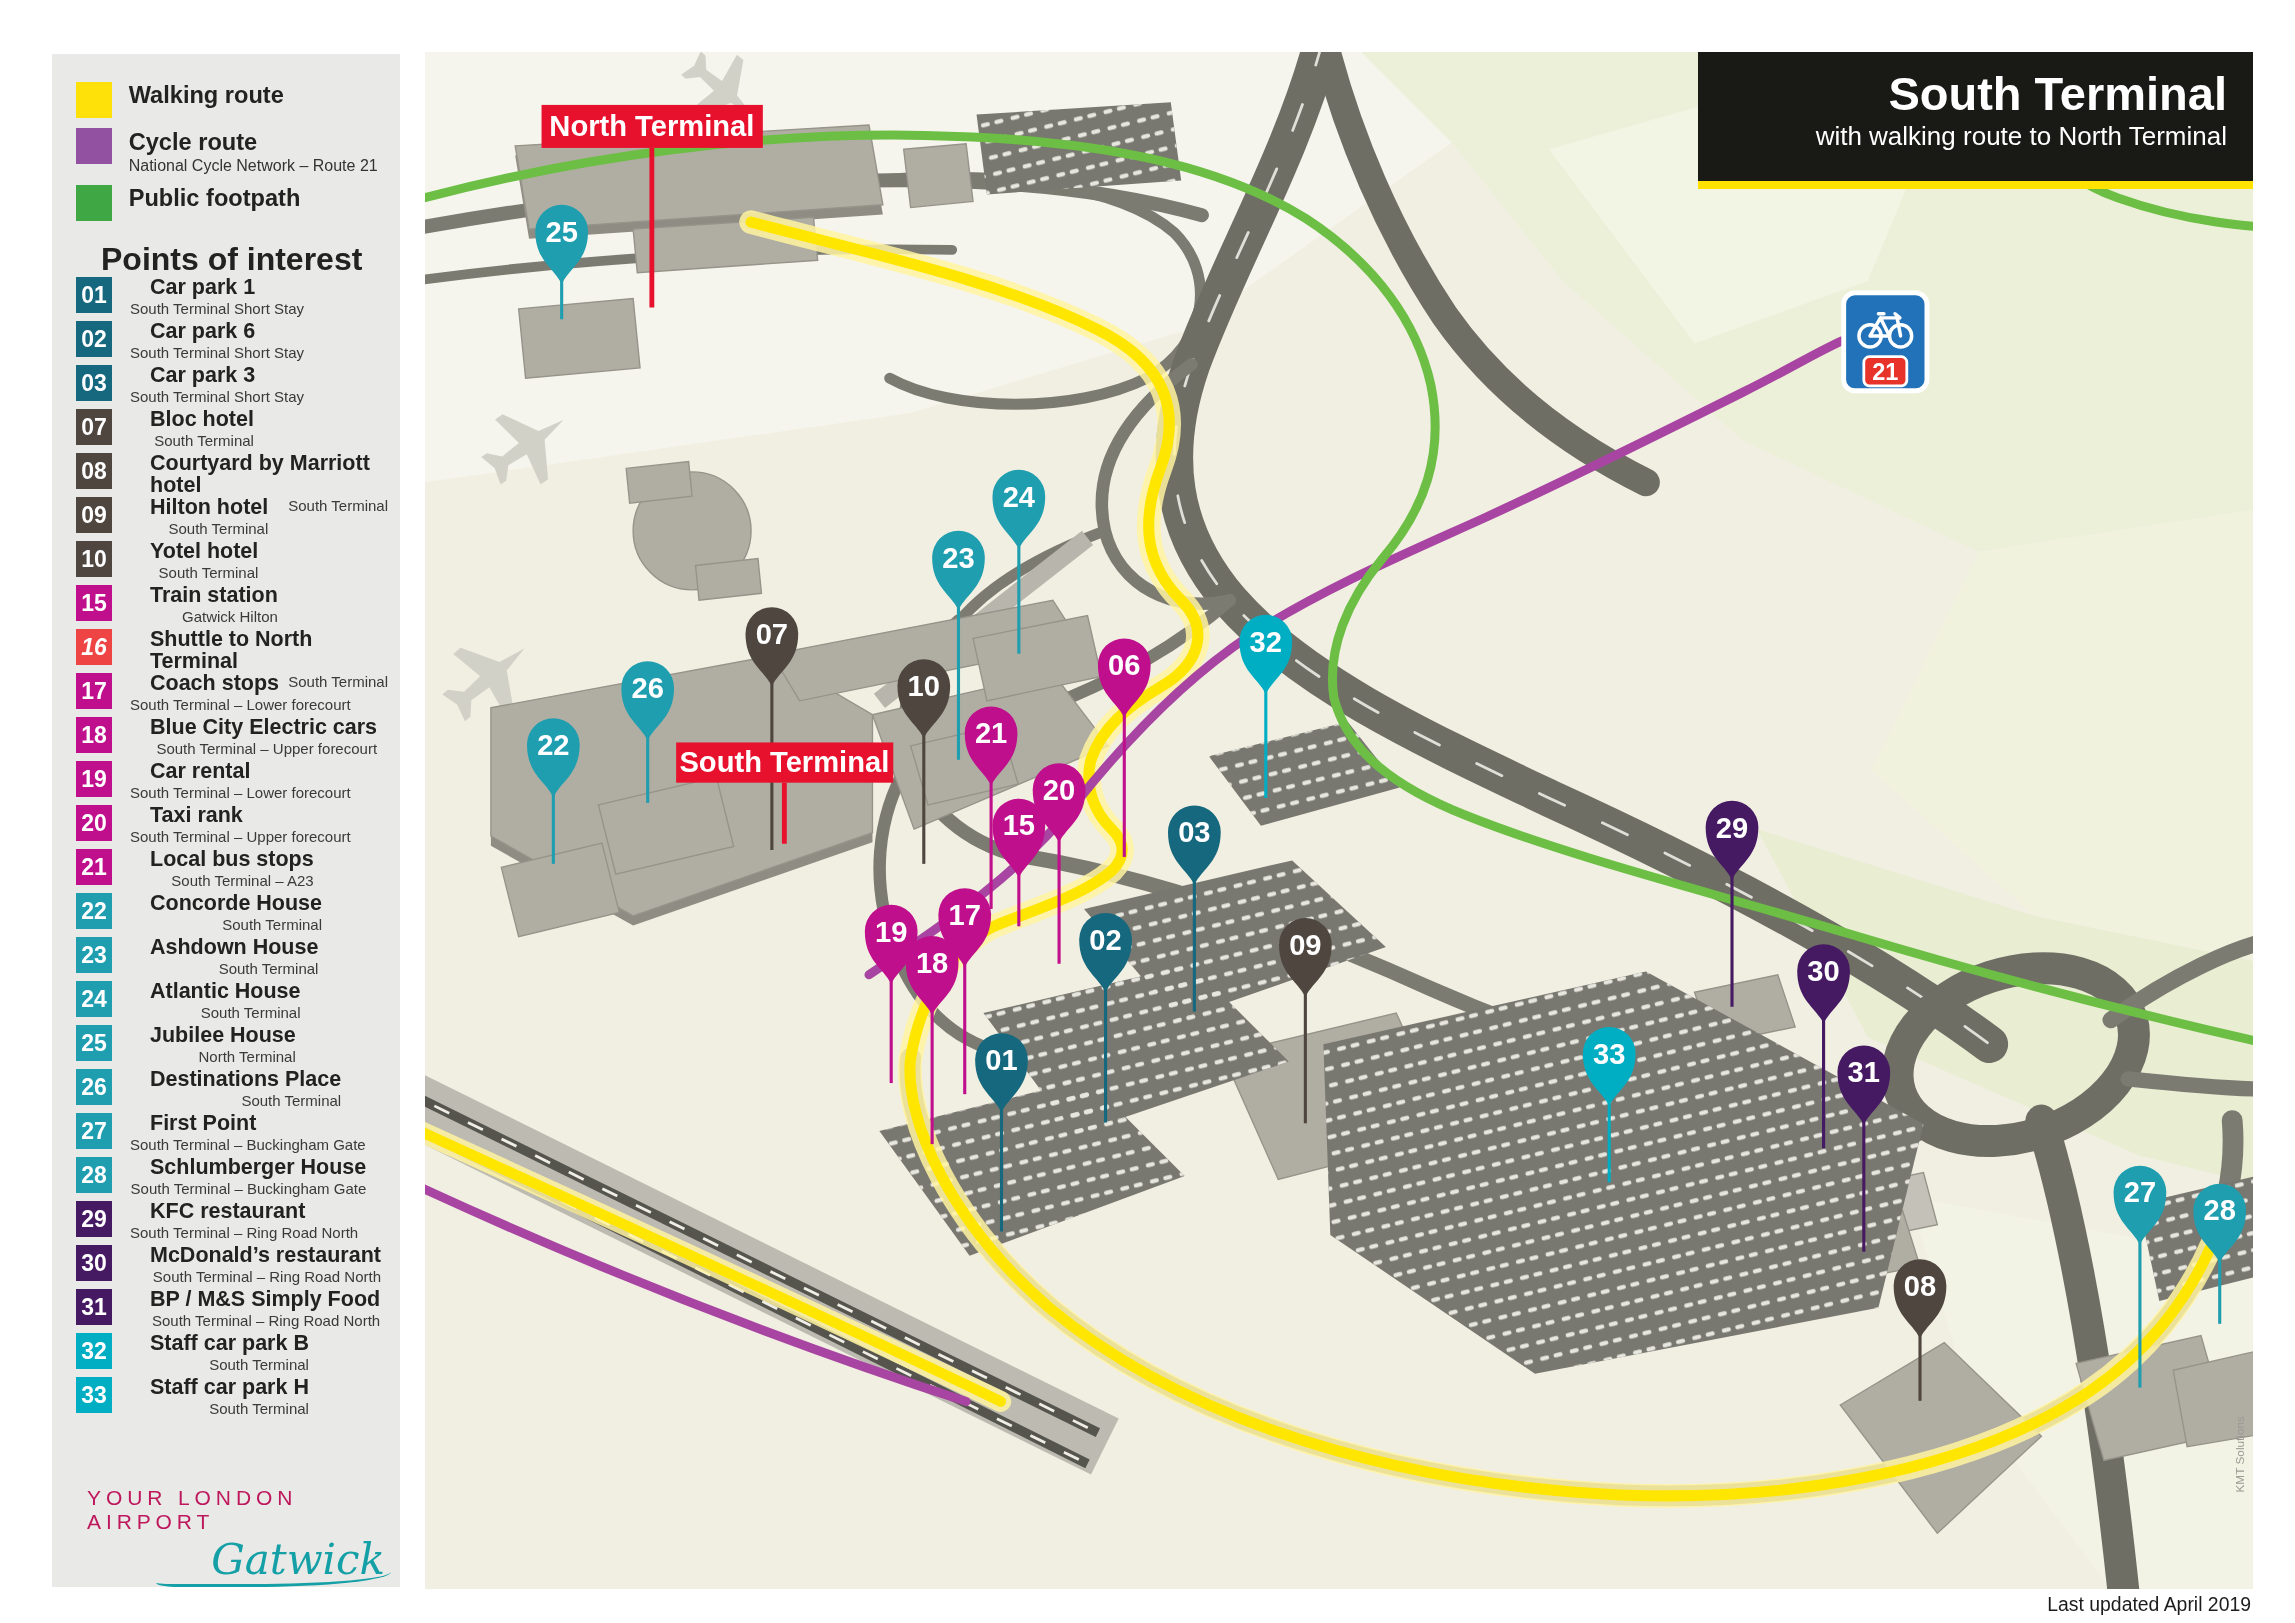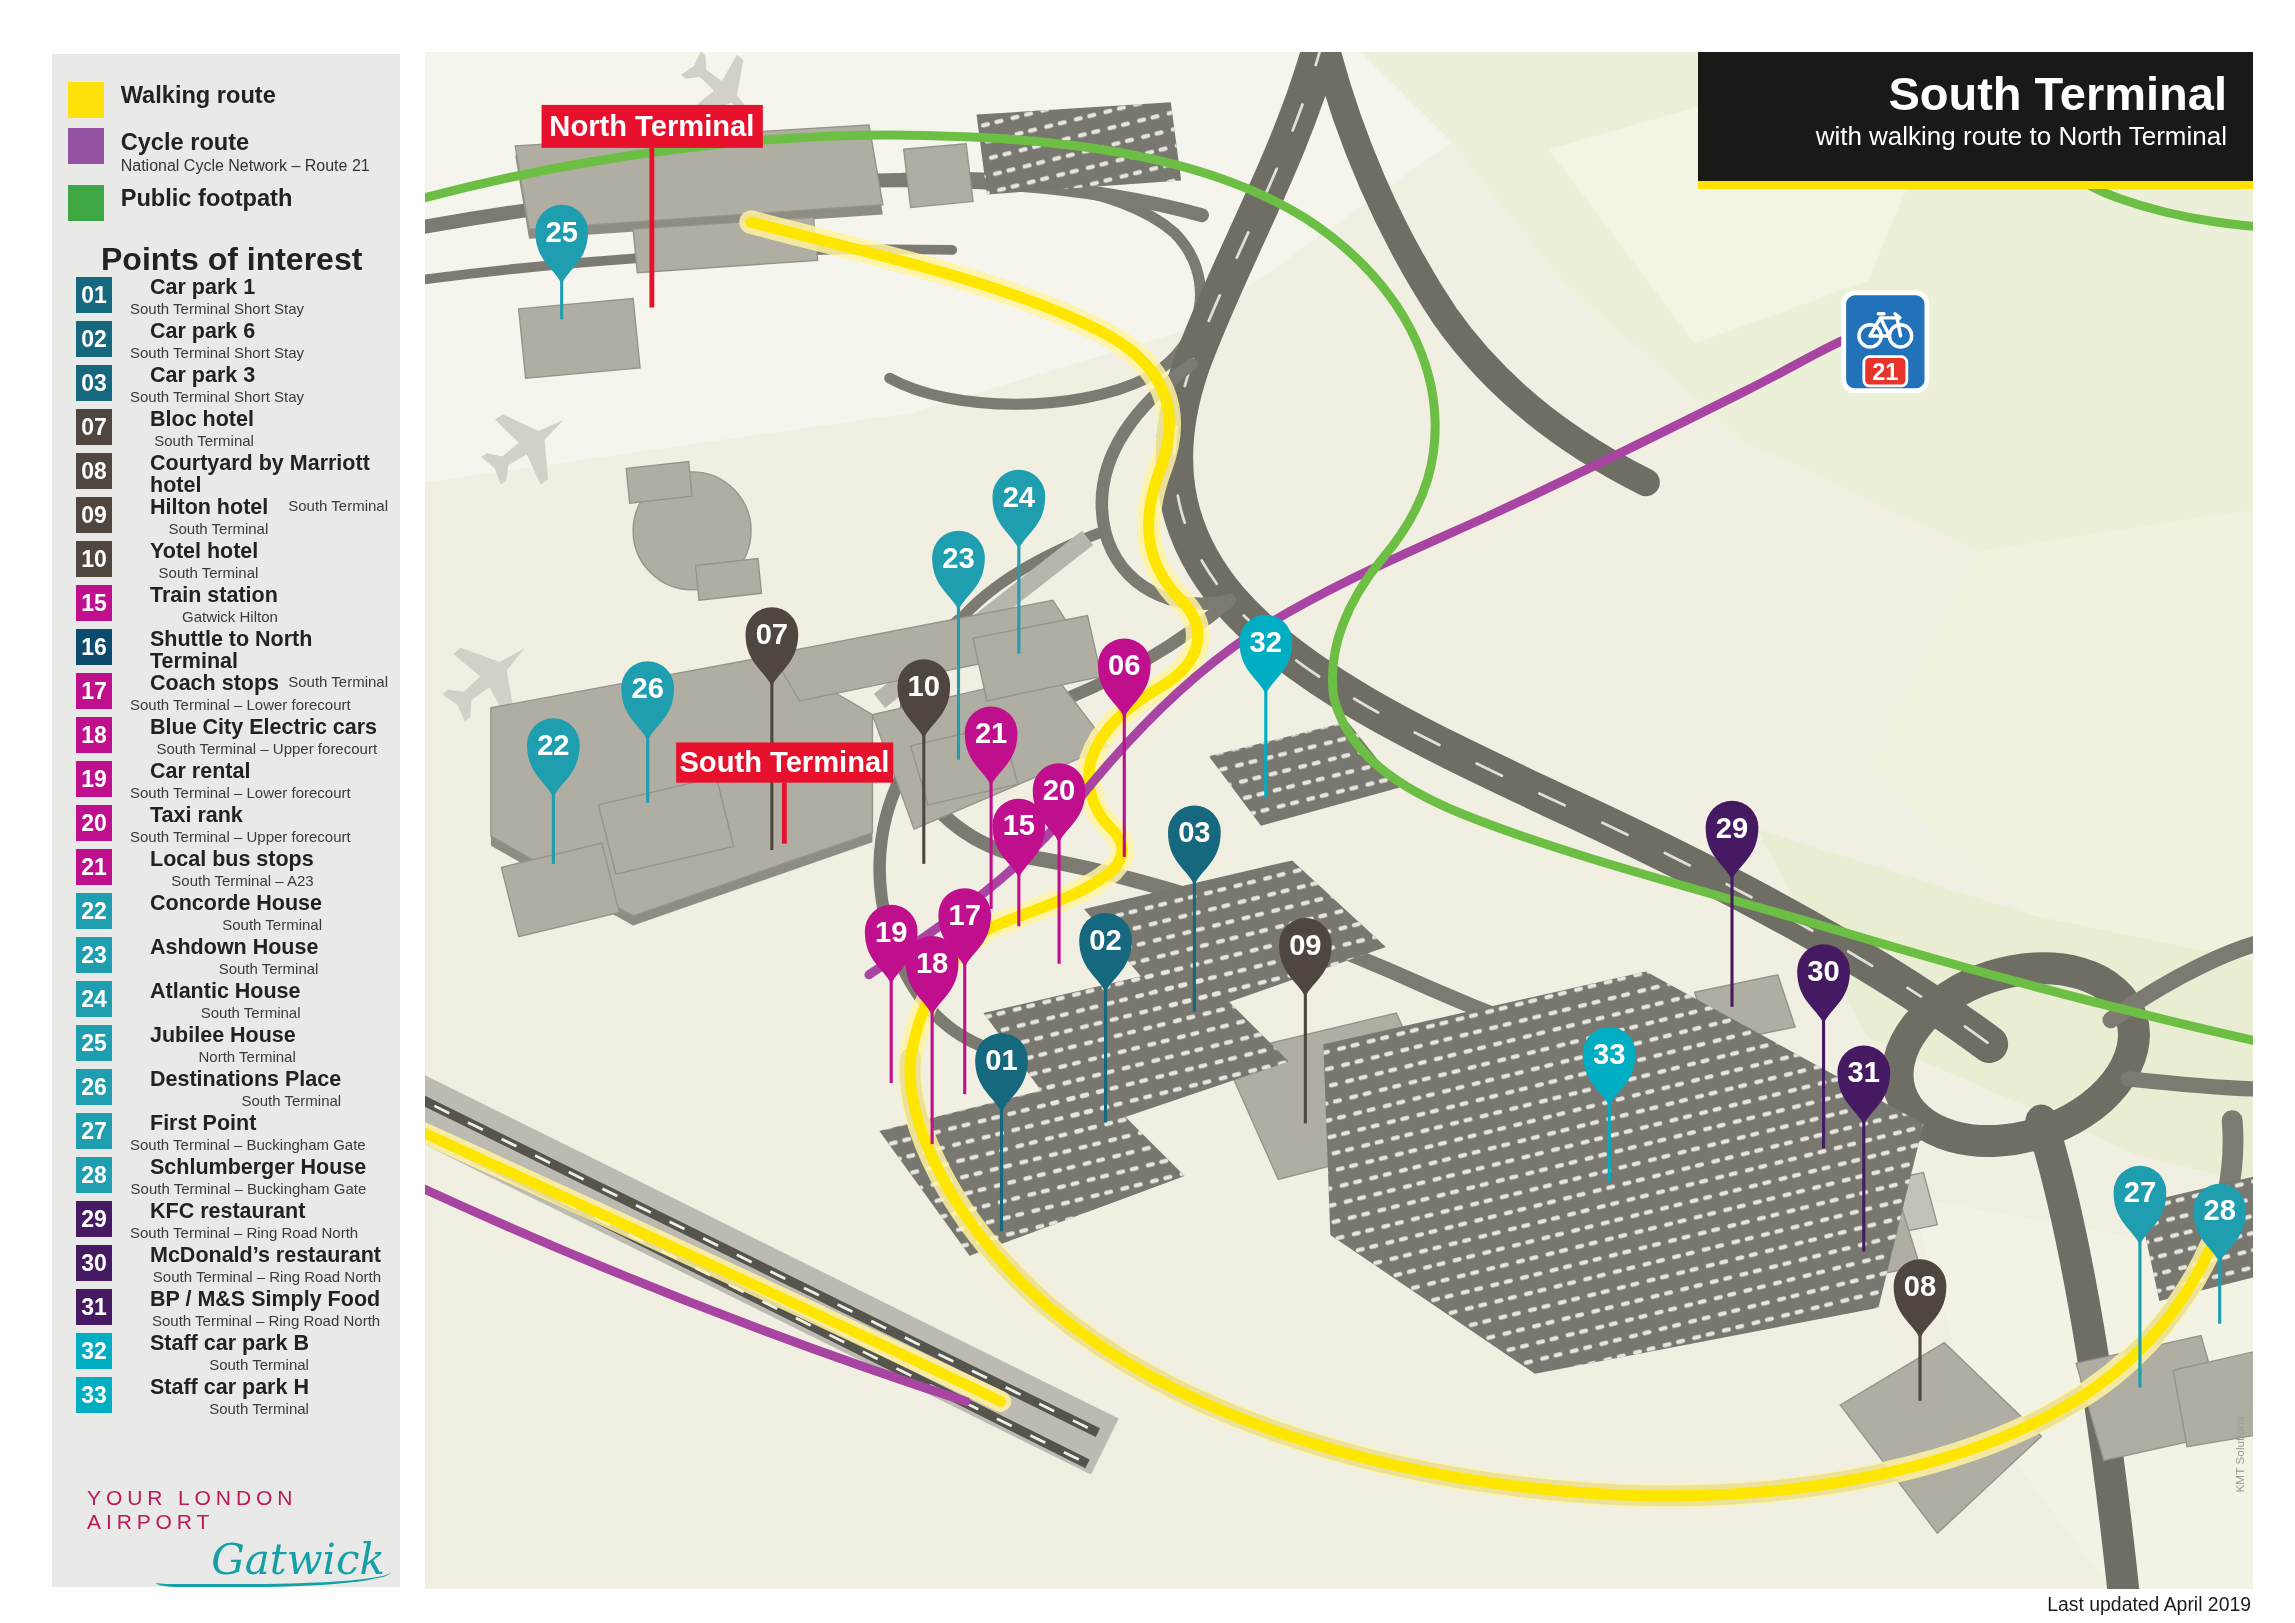--- a/index.html
+++ b/index.html
@@ -1,19 +1,19 @@
 <!DOCTYPE html>
 <html style="font-size:11px"><head>
 <meta charset="utf-8">
 <style>
   html,body{margin:0;padding:0;background:#ffffff;font-family:"Liberation Sans",sans-serif;}
   .page{position:relative;width:2295px;height:1623px;background:#fff;overflow:hidden;}
   
   .sidebar{position:absolute;left:52px;top:54px;width:348px;height:1533px;background:#e9e9e7;}
-  .legend-list{position:absolute;left:16px;top:28px;display:flex;flex-direction:column;gap:10.4px;}
+  .legend-list{position:absolute;left:24px;top:28px;display:flex;flex-direction:column;gap:10.4px;}
   .l-row{display:flex;align-items:flex-start;}
   .l-chip{width:36px;height:36px;flex:0 0 36px;margin-right:16.7px;}
   .l-label{font-size:23.6px;font-weight:bold;color:#222;line-height:1.05;padding-top:1.4px;}
   .l-sub{font-size:16px;color:#333;line-height:1.1;margin-top:2.1px;}
   .poi-heading{position:absolute;left:37px;top:175px;margin:12px;font-size:32px;font-weight:bold;color:#222;}
   .poi-list{position:absolute;left:24px;top:223px;width:312px;}
   .p-row{display:flex;align-items:flex-start;height:44px;}
   .p-chip{width:36px;height:36px;flex:0 0 36px;margin-right:18px;color:#fff;font-size:23px;font-weight:bold;display:flex;align-items:center;justify-content:center;}
   .p-title{font-size:21.5px;font-weight:bold;color:#222;line-height:1.0;margin-left:20px;}
   .p-sub{font-size:15px;color:#3a3a3a;line-height:1.05;margin-top:2.1px;text-align:right;}
@@ -380,21 +380,21 @@
           </div>
         </div>
         <div class="p-row">
           <div class="p-chip" style="background: rgb(192, 15, 140);">15</div>
           <div>
             <div class="p-title">Train station</div>
             <div class="p-sub">Gatwick Hilton</div>
           </div>
         </div>
         <div class="p-row">
-          <div class="p-chip" style="background: #0c4a6e;">16</div>
+          <div class="p-chip" style="background: #ef4444; font-style: italic;">16</div>
           <div>
             <div class="p-title">Shuttle to North Terminal</div>
             <div class="p-sub">South Terminal</div>
           </div>
         </div>
         <div class="p-row">
           <div class="p-chip" style="background: rgb(192, 15, 140);">17</div>
           <div>
             <div class="p-title">Coach stops</div>
             <div class="p-sub">South Terminal – Lower forecourt</div>

